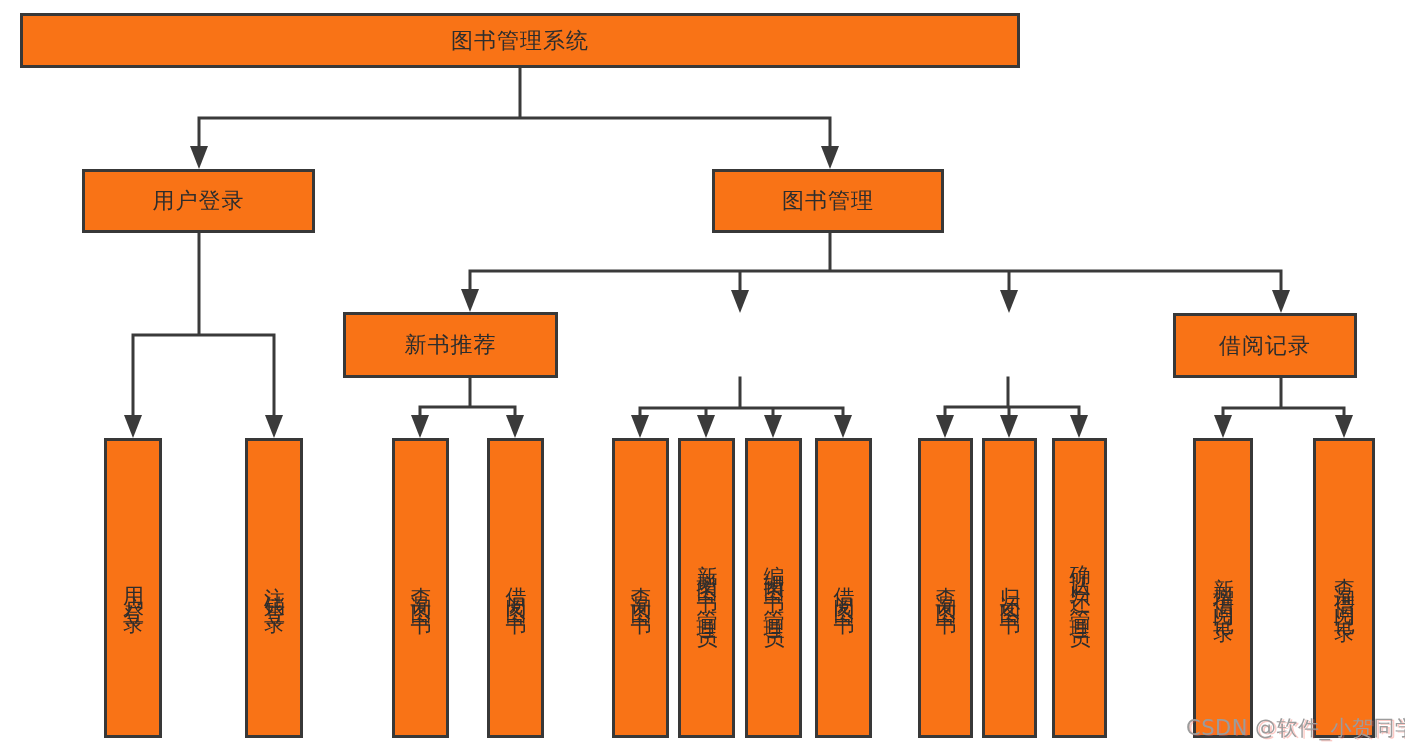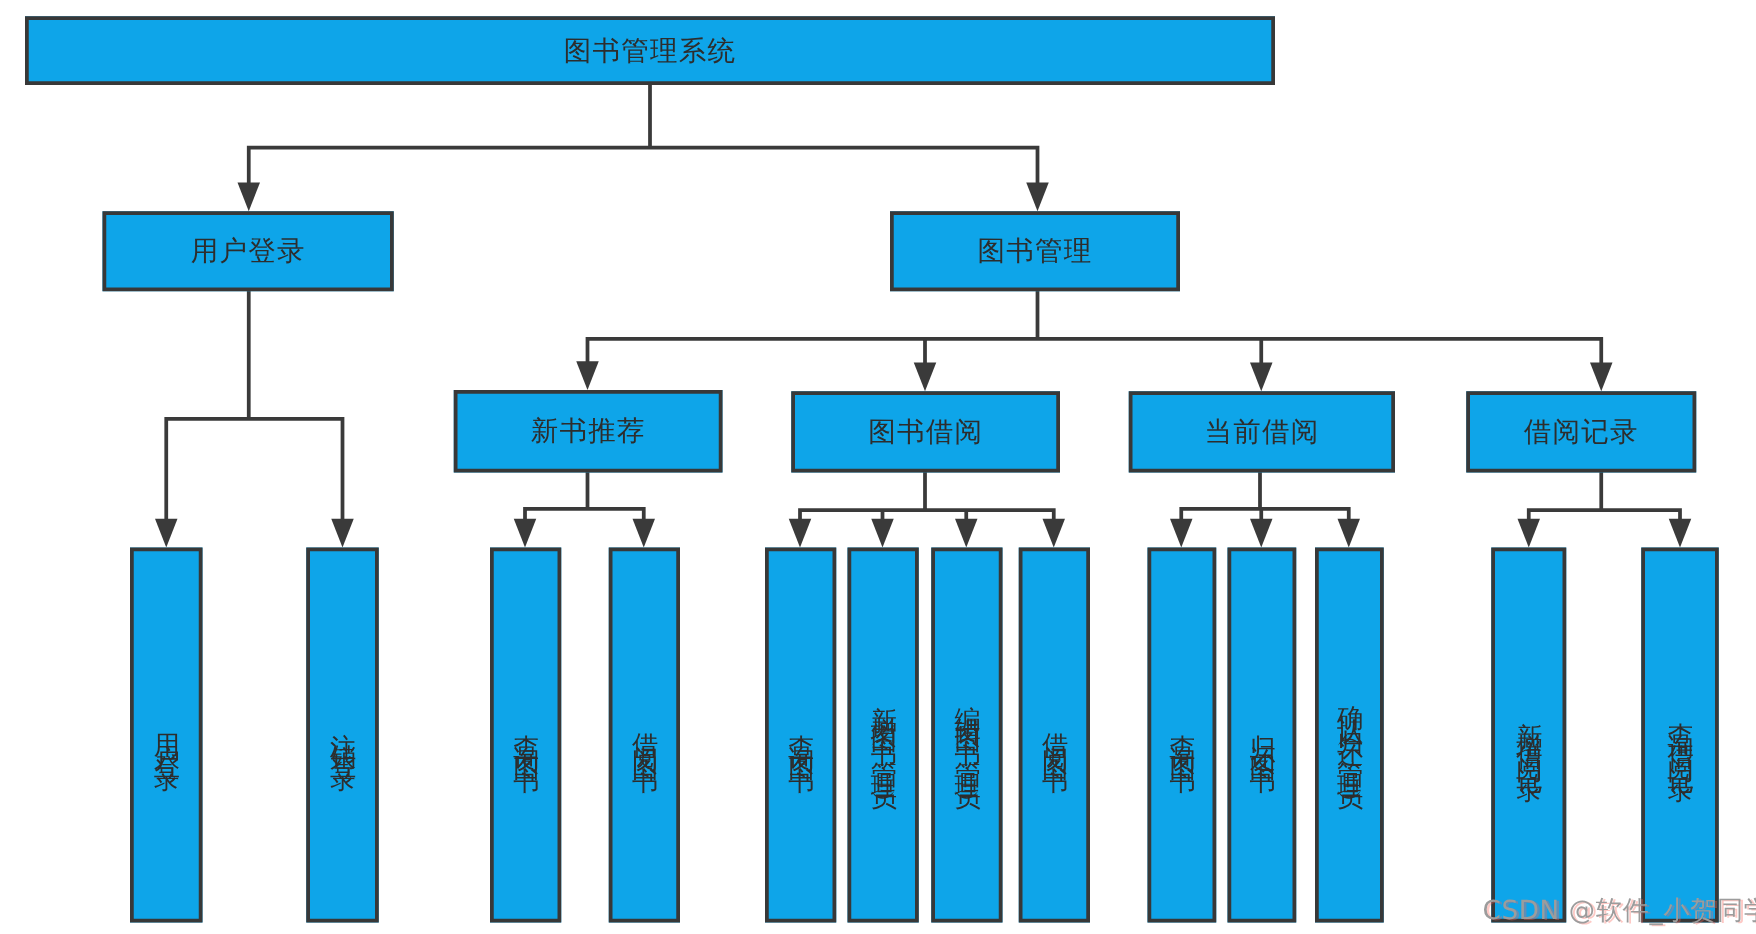--- a/index.html
+++ b/index.html
@@ -2,21 +2,21 @@
 <html><head>
 <meta charset="utf-8">
 <style>
   html,body{margin:0;padding:0;background:#ffffff;}
   .stage{
     position:relative;width:1405px;height:747px;background:#ffffff;overflow:hidden;
     font-family:"DejaVu Sans","Liberation Sans",sans-serif;color:#2d2d2d;
   }
   .connectors{position:absolute;left:0;top:0;pointer-events:none;}
   .box{
-    position:absolute;box-sizing:border-box;border:3px solid #383838;background:#0ea5e9;
+    position:absolute;box-sizing:border-box;border:3px solid #383838;background:#f97316;
     display:flex;align-items:center;justify-content:center;
   }
   .hlabel{font-size:22px;letter-spacing:1px;white-space:nowrap;}
   .vbox{width:57px;top:438px;height:300px;}
   .vlabel{
     writing-mode:vertical-rl;text-orientation:mixed;
     font-size:21px;letter-spacing:9px;line-height:1;white-space:nowrap;
   }
   .watermark{
     position:absolute;left:1186px;top:714px;z-index:5;
@@ -73,28 +73,22 @@
     <span class="hlabel">图书管理系统</span>
   </div>
 
   <div class="box" style="left:82px;top:169px;width:233px;height:64px">
     <span class="hlabel">用户登录</span>
   </div>
   <div class="box" style="left:712px;top:169px;width:232px;height:64px">
     <span class="hlabel">图书管理</span>
   </div>
 
-  <div class="box" style="left:363px;top:312px;width:215px;height:66px">
+  <div class="box" style="left:343px;top:312px;width:215px;height:66px">
     <span class="hlabel">新书推荐</span>
-  </div>
-  <div class="box" style="left:633px;top:313px;width:215px;height:65px">
-    <span class="hlabel">图书借阅</span>
-  </div>
-  <div class="box" style="left:903px;top:313px;width:213px;height:65px">
-    <span class="hlabel">当前借阅</span>
   </div>
   <div class="box" style="left:1173px;top:313px;width:184px;height:65px">
     <span class="hlabel">借阅记录</span>
   </div>
 
   <div class="box vbox" style="left:104px;width:58px">
     <span class="vlabel">用户登录</span>
   </div>
   <div class="box vbox" style="left:245px;width:58px">
     <span class="vlabel">注销登录</span>

